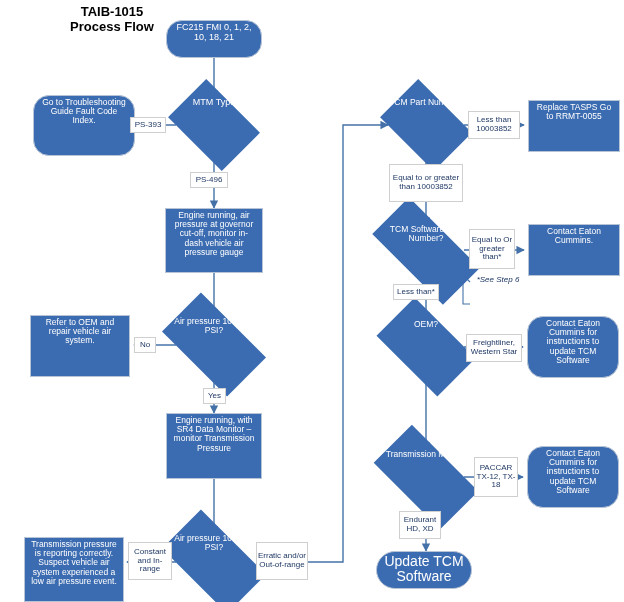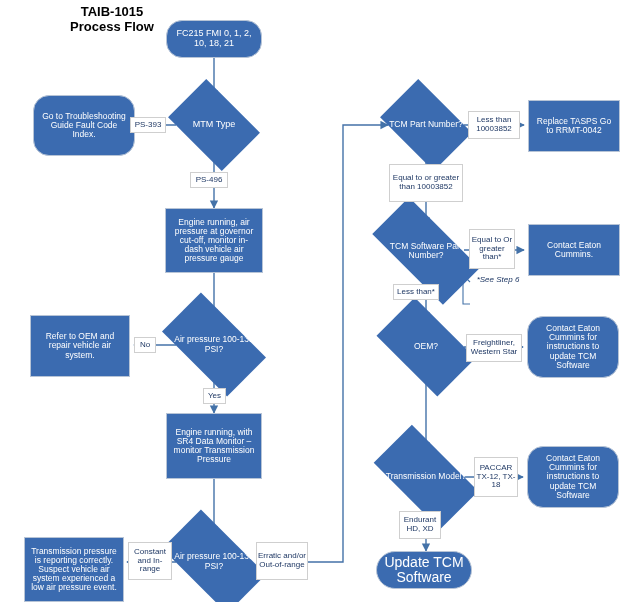--- a/index.html
+++ b/index.html
@@ -5,21 +5,21 @@
 <style>
   html,body{margin:0;padding:0;background:#ffffff;}
   body{
     font-family:"Liberation Sans","DejaVu Sans",sans-serif;
     width:624px;height:602px;position:relative;overflow:hidden;
     color:#1f3864;
   }
   #canvas{position:absolute;left:0;top:0;width:624px;height:602px;}
   svg#wires{position:absolute;left:0;top:0;width:624px;height:602px;pointer-events:none;}
 
-  .node{position:absolute;box-sizing:border-box;display:flex;align-items:center;
+  .node{position:absolute;box-sizing:border-box;display:flex;
         justify-content:center;text-align:center;line-height:1.08;}
   .fill{background:#3B6BB0;color:#ffffff;border:1px solid #b7c4d6;}
   .rounded{border-radius:16px;}
   .stadium{border-radius:999px;}
   .diamond{background:transparent;border:0;color:#ffffff;}
   .diamond .dshape{position:absolute;left:0;top:0;width:100%;height:100%;
         background:#3B6BB0;transform:rotate(45deg);}
   .diamond .dtxt{position:relative;z-index:2;width:115%;}
 
   .label{position:absolute;box-sizing:border-box;background:#ffffff;
@@ -155,21 +155,21 @@
   <div class="node diamond" style="left:388px;top:98px;width:76px;height:54px;font-size:8.5px;">
     <span class="dshape"></span>
     <span class="dtxt">TCM Part Number?</span>
   </div>
 
   <div class="label" style="left:468px;top:111px;width:52px;height:28px;font-size:8px;">
     <span>Less than 10003852</span>
   </div>
 
   <div class="node fill" style="left:528px;top:100px;width:92px;height:52px;font-size:8.5px;padding:2px 4px;">
-    <span>Replace TASPS Go to RRMT-0042</span>
+    <span>Replace TASPS Go to RRMT-0055</span>
   </div>
 
   <div class="label" style="left:389px;top:164px;width:74px;height:38px;font-size:8px;">
     <span>Equal to or greater than 10003852</span>
   </div>
 
   <div class="node diamond" style="left:376px;top:225px;width:100px;height:52px;font-size:8.5px;">
     <span class="dshape"></span>
     <span class="dtxt">TCM Software Part Number?</span>
   </div>

